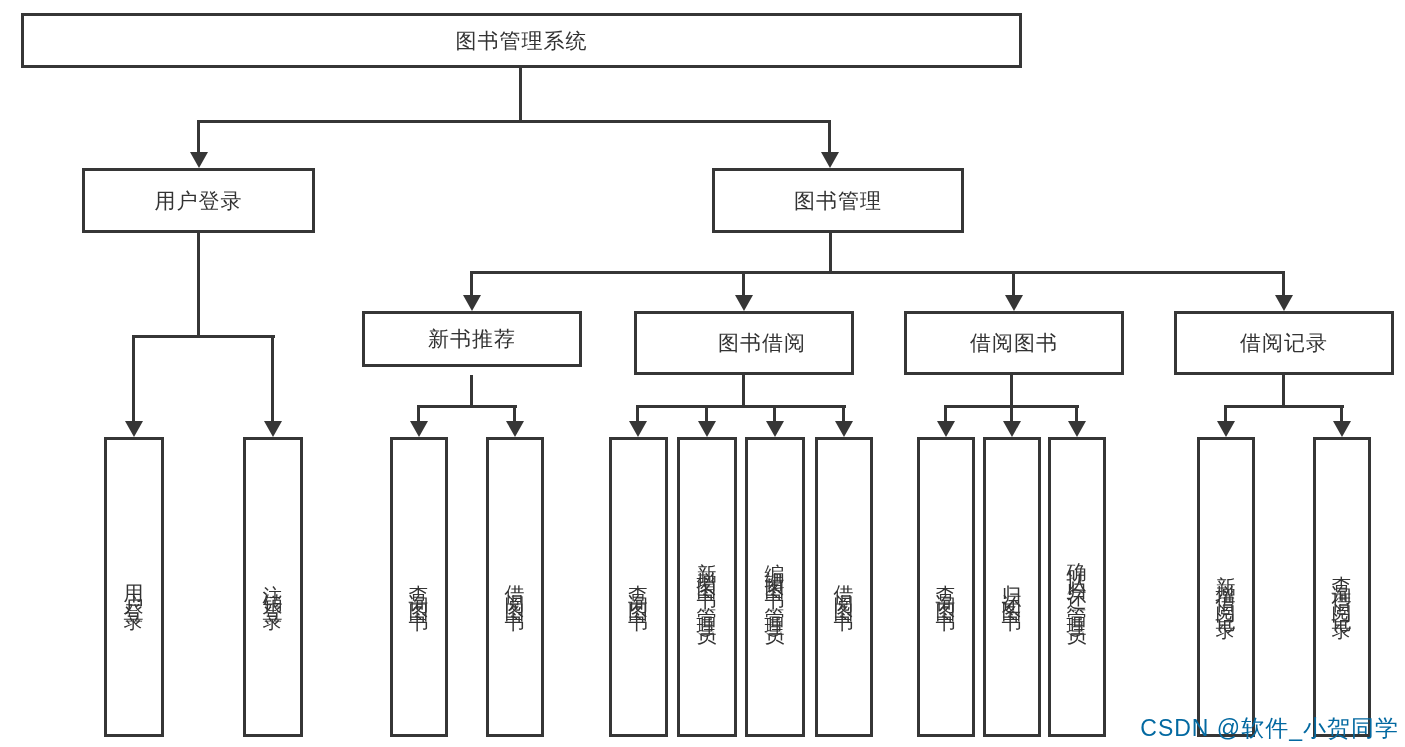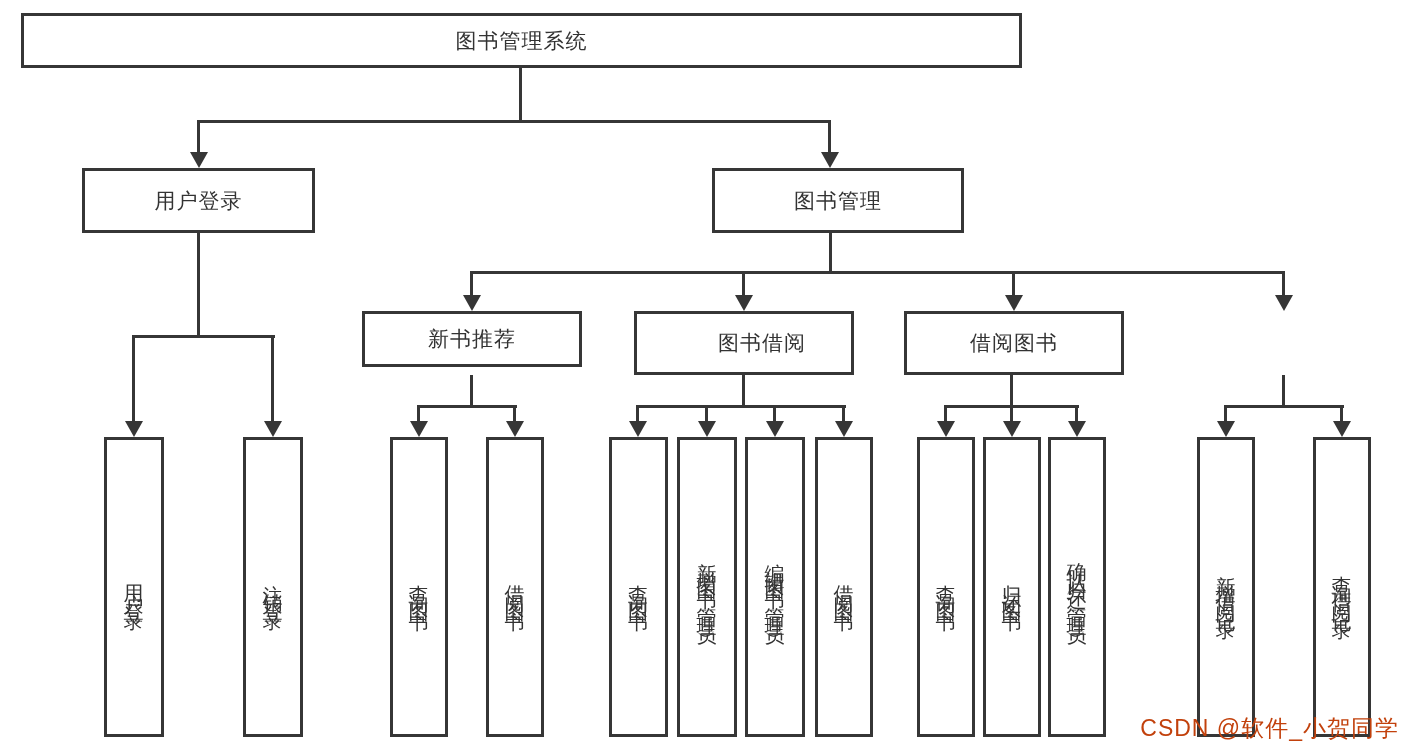--- a/index.html
+++ b/index.html
@@ -24,21 +24,21 @@
     position:absolute; left:7px; top:0; width:3px;
     height:calc(100% - 14px); background:#363636;
   }
   .arrow .head {
     position:absolute; left:0; bottom:0; width:0; height:0;
     border-left:9px solid transparent; border-right:9px solid transparent;
     border-top:16px solid #363636;
   }
   .watermark {
     position:absolute; right:6px; bottom:3px;
-    font-size:23px; color:#c2410c; letter-spacing:1px; white-space:nowrap;
+    font-size:23px; color:#0369a1; letter-spacing:1px; white-space:nowrap;
   }
 </style>
 </head>
 <body>
 
 <div class="canvas">
 
   <div class="node node-h" style="left:21px; top:13px; width:1001px; height:55px;">图书管理系统</div>
 
   <div class="vline" style="left:519px; top:68px; height:54px;"></div>
@@ -81,20 +81,21 @@
     <div class="head"></div>
   </div>
   <div class="arrow" style="left:1275px; top:271px; height:40px;">
     <div class="stem"></div>
     <div class="head"></div>
   </div>
 
   <div class="node node-h" style="left:362px; top:311px; width:220px; height:56px;">新书推荐</div>
   <div class="node node-h" style="left:634px; top:311px; width:220px; height:64px;padding-left:36px;">图书借阅</div>
   <div class="node node-h" style="left:904px; top:311px; width:220px; height:64px;">借阅图书</div>
+  <div class="node node-h" style="left:1174px; top:311px; width:220px; height:64px;">借阅记录</div>
 
   <div class="vline" style="left:470px; top:375px; height:33px;"></div>
   <div class="hline" style="left:419px; top:405px; width:98px;"></div>
   <div class="arrow" style="left:410px; top:405px; height:32px;">
     <div class="stem"></div>
     <div class="head"></div>
   </div>
   <div class="arrow" style="left:506px; top:405px; height:32px;">
     <div class="stem"></div>
     <div class="head"></div>

